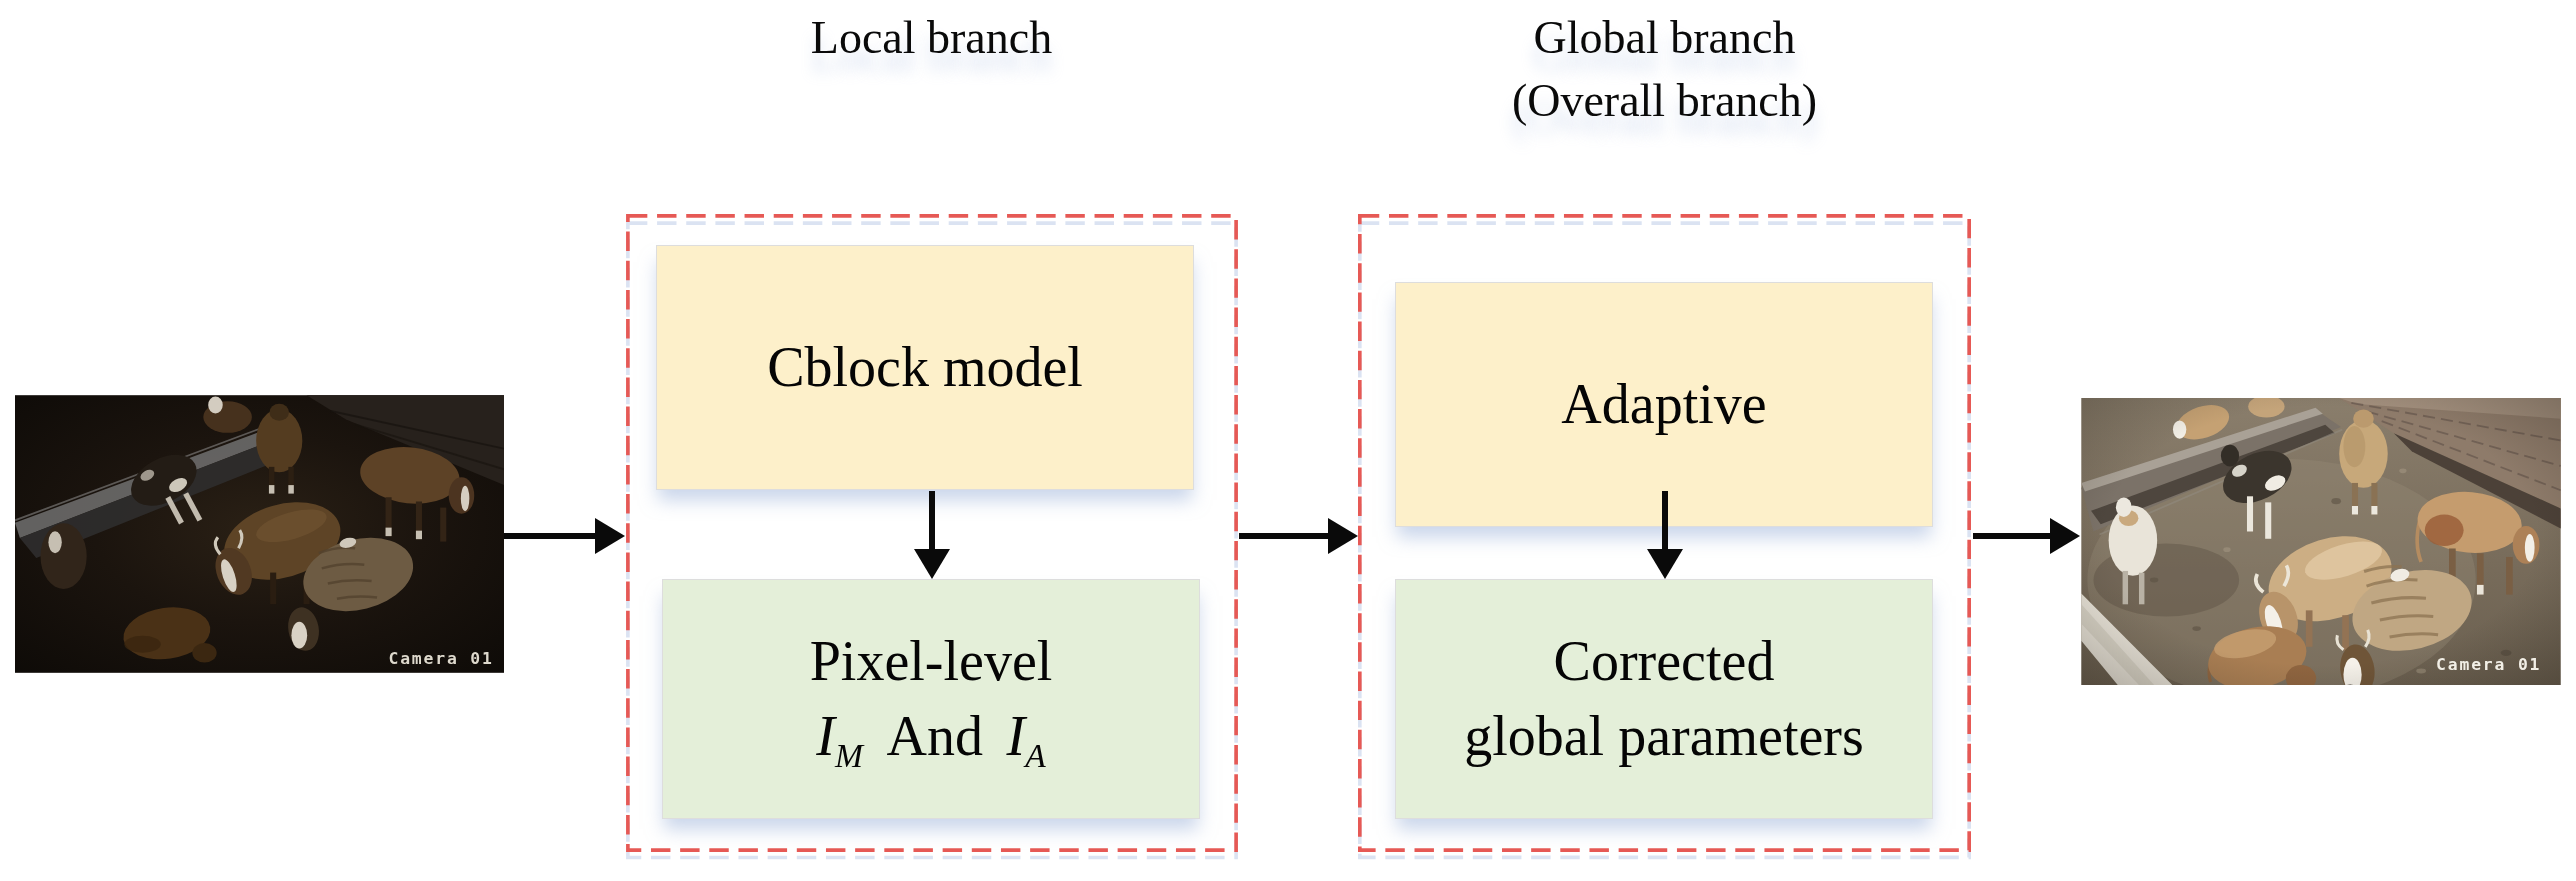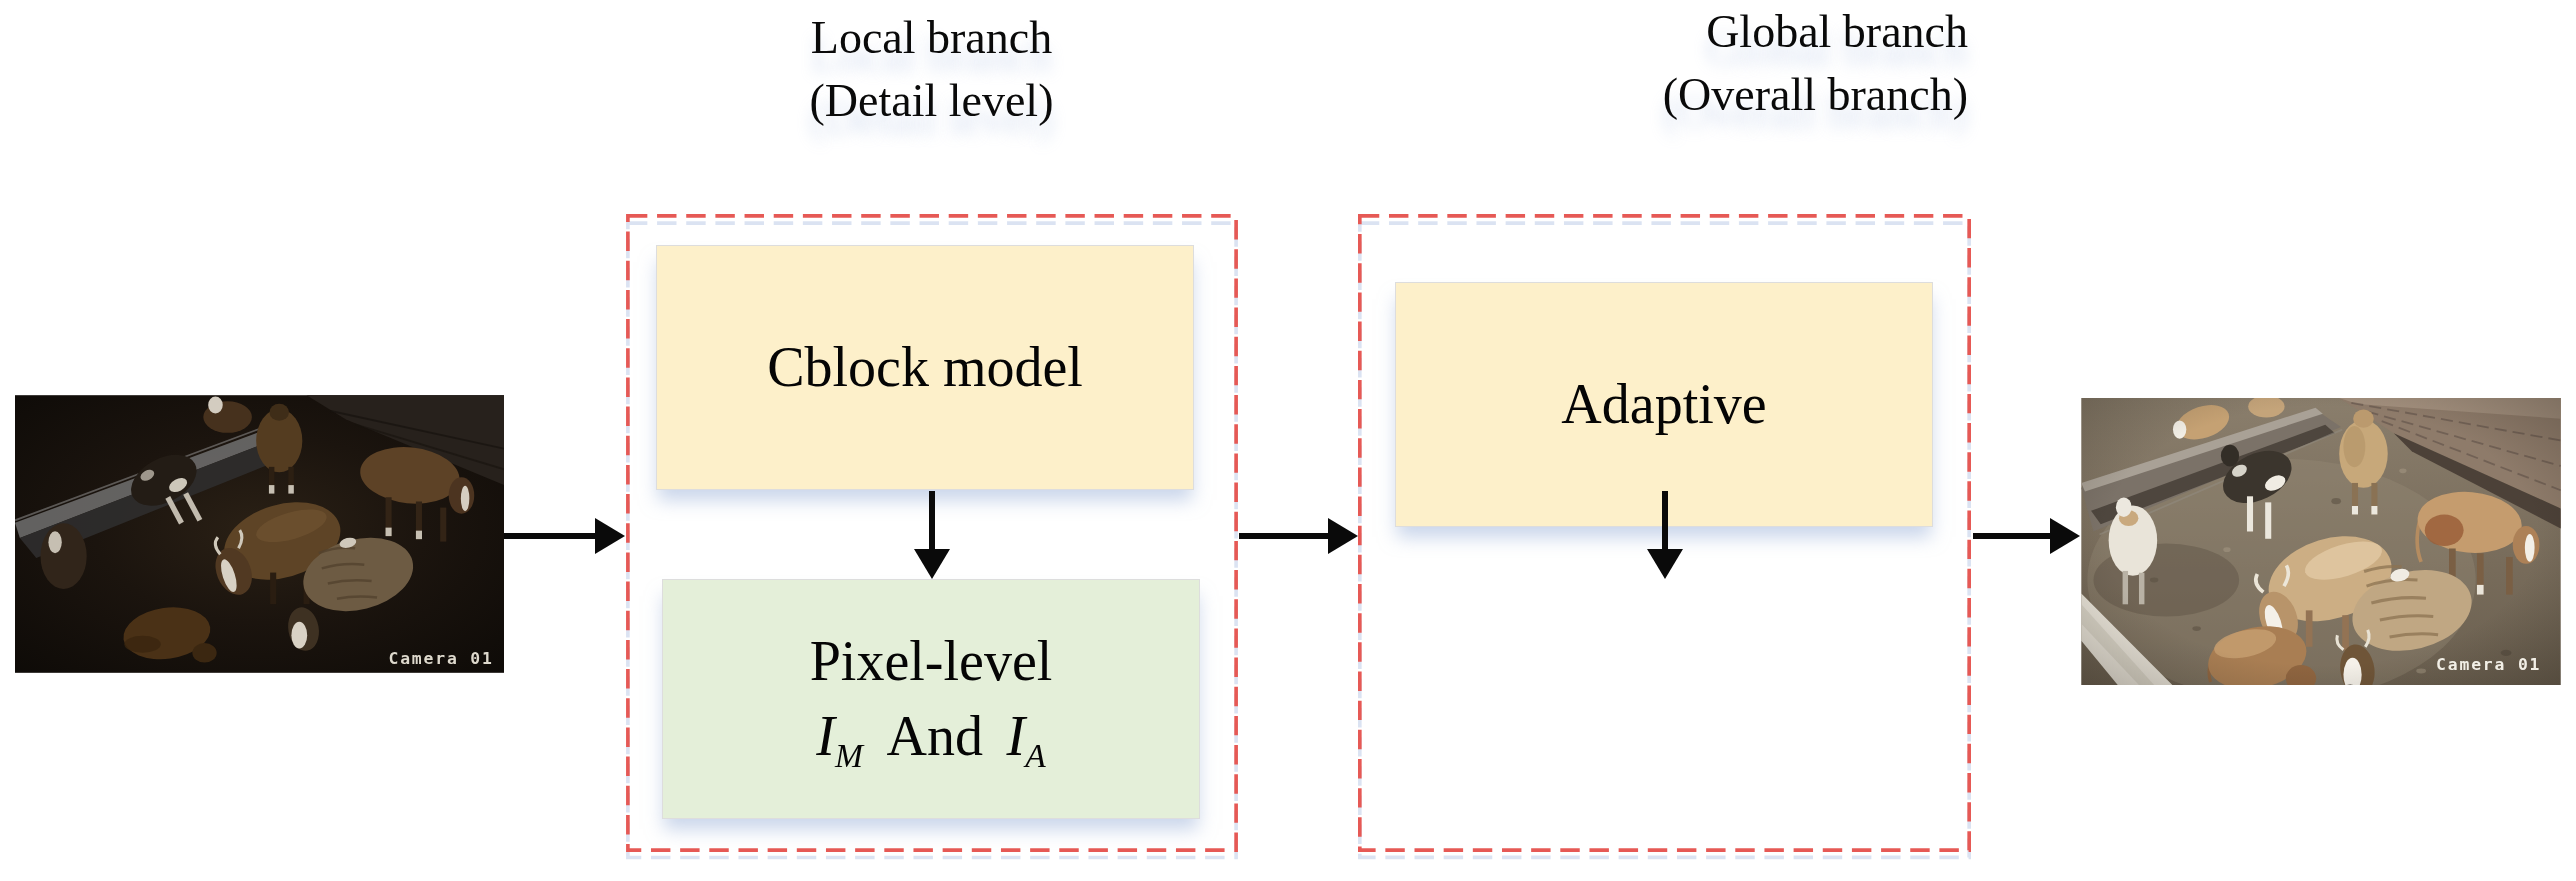--- a/index.html
+++ b/index.html
@@ -6,21 +6,21 @@
   #canvas{
     position:relative;width:2576px;height:881px;background:#ffffff;
     font-family:"Liberation Serif",serif;color:#050505;overflow:hidden;
   }
   .title{
     position:absolute;text-align:center;font-size:46px;line-height:1.36;
     color:#0a0a0a;
     text-shadow:0 18px 13.4px rgba(160,182,222,0.42);
   }
   #title-local{left:628px;top:7.3px;width:607px;}
-  #title-global{left:1361px;top:1px;width:607px;text-align:right;}
+  #title-global{left:1361px;top:7px;width:607px;}
   .dashbox{position:absolute;overflow:visible;}
   .box{
     position:absolute;box-sizing:border-box;
     display:flex;flex-direction:column;align-items:center;justify-content:center;
     text-align:center;font-size:56px;line-height:1.34;
     border:1.8px solid #dddddd;
     box-shadow:0 13.4px 17px -2.4px rgba(150,173,216,0.5);
   }
   .yellow{background:#fdf0ca;}
   .green{background:#e4efd9;}
@@ -44,21 +44,20 @@
     font-family:"DejaVu Sans Mono",monospace;font-weight:bold;letter-spacing:3px;
   }
 </style>
 </head>
 <body>
 
 <div id="canvas">
 
   <div class="title" id="title-local">
     <div>Local branch</div>
-    <div>(Detail level)</div>
   </div>
   <div class="title" id="title-global">
     <div>Global branch</div>
     <div>(Overall branch)</div>
   </div>
 
   <svg class="dashbox" style="left:626px;top:214px;" width="612" height="638" viewBox="0 0 1007 1050">
     <rect x="3" y="15" width="1001" height="1044" fill="none" stroke="rgba(175,192,226,0.45)" stroke-width="6" stroke-dasharray="32 16"></rect>
     <rect x="3" y="3" width="1001" height="1044" fill="none" stroke-width="6" stroke-dasharray="32 16" stroke="#e65955"></rect>
   </svg>
@@ -75,20 +74,24 @@
     <div>Pixel-level</div>
     <div class="mathline">
       <span class="mi">I</span><sub>M</sub><span class="conj">And</span><span class="mi">I</span><sub>A</sub>
     </div>
   </div>
 
   <div class="box yellow" id="box-adaptive">
     <div>Adaptive</div>
   </div>
 
+  <div class="box green" id="box-corrected">
+    <div>Corrected</div>
+    <div>global parameters</div>
+  </div>
 
   <div>
     <div class="shaft-h" style="left:504px;top:533px;width:92px;"></div>
     <div class="head-r" style="left:595px;top:518px;"></div>
   </div>
   <div>
     <div class="shaft-h" style="left:1239px;top:533px;width:90px;"></div>
     <div class="head-r" style="left:1328px;top:518px;"></div>
   </div>
   <div>

